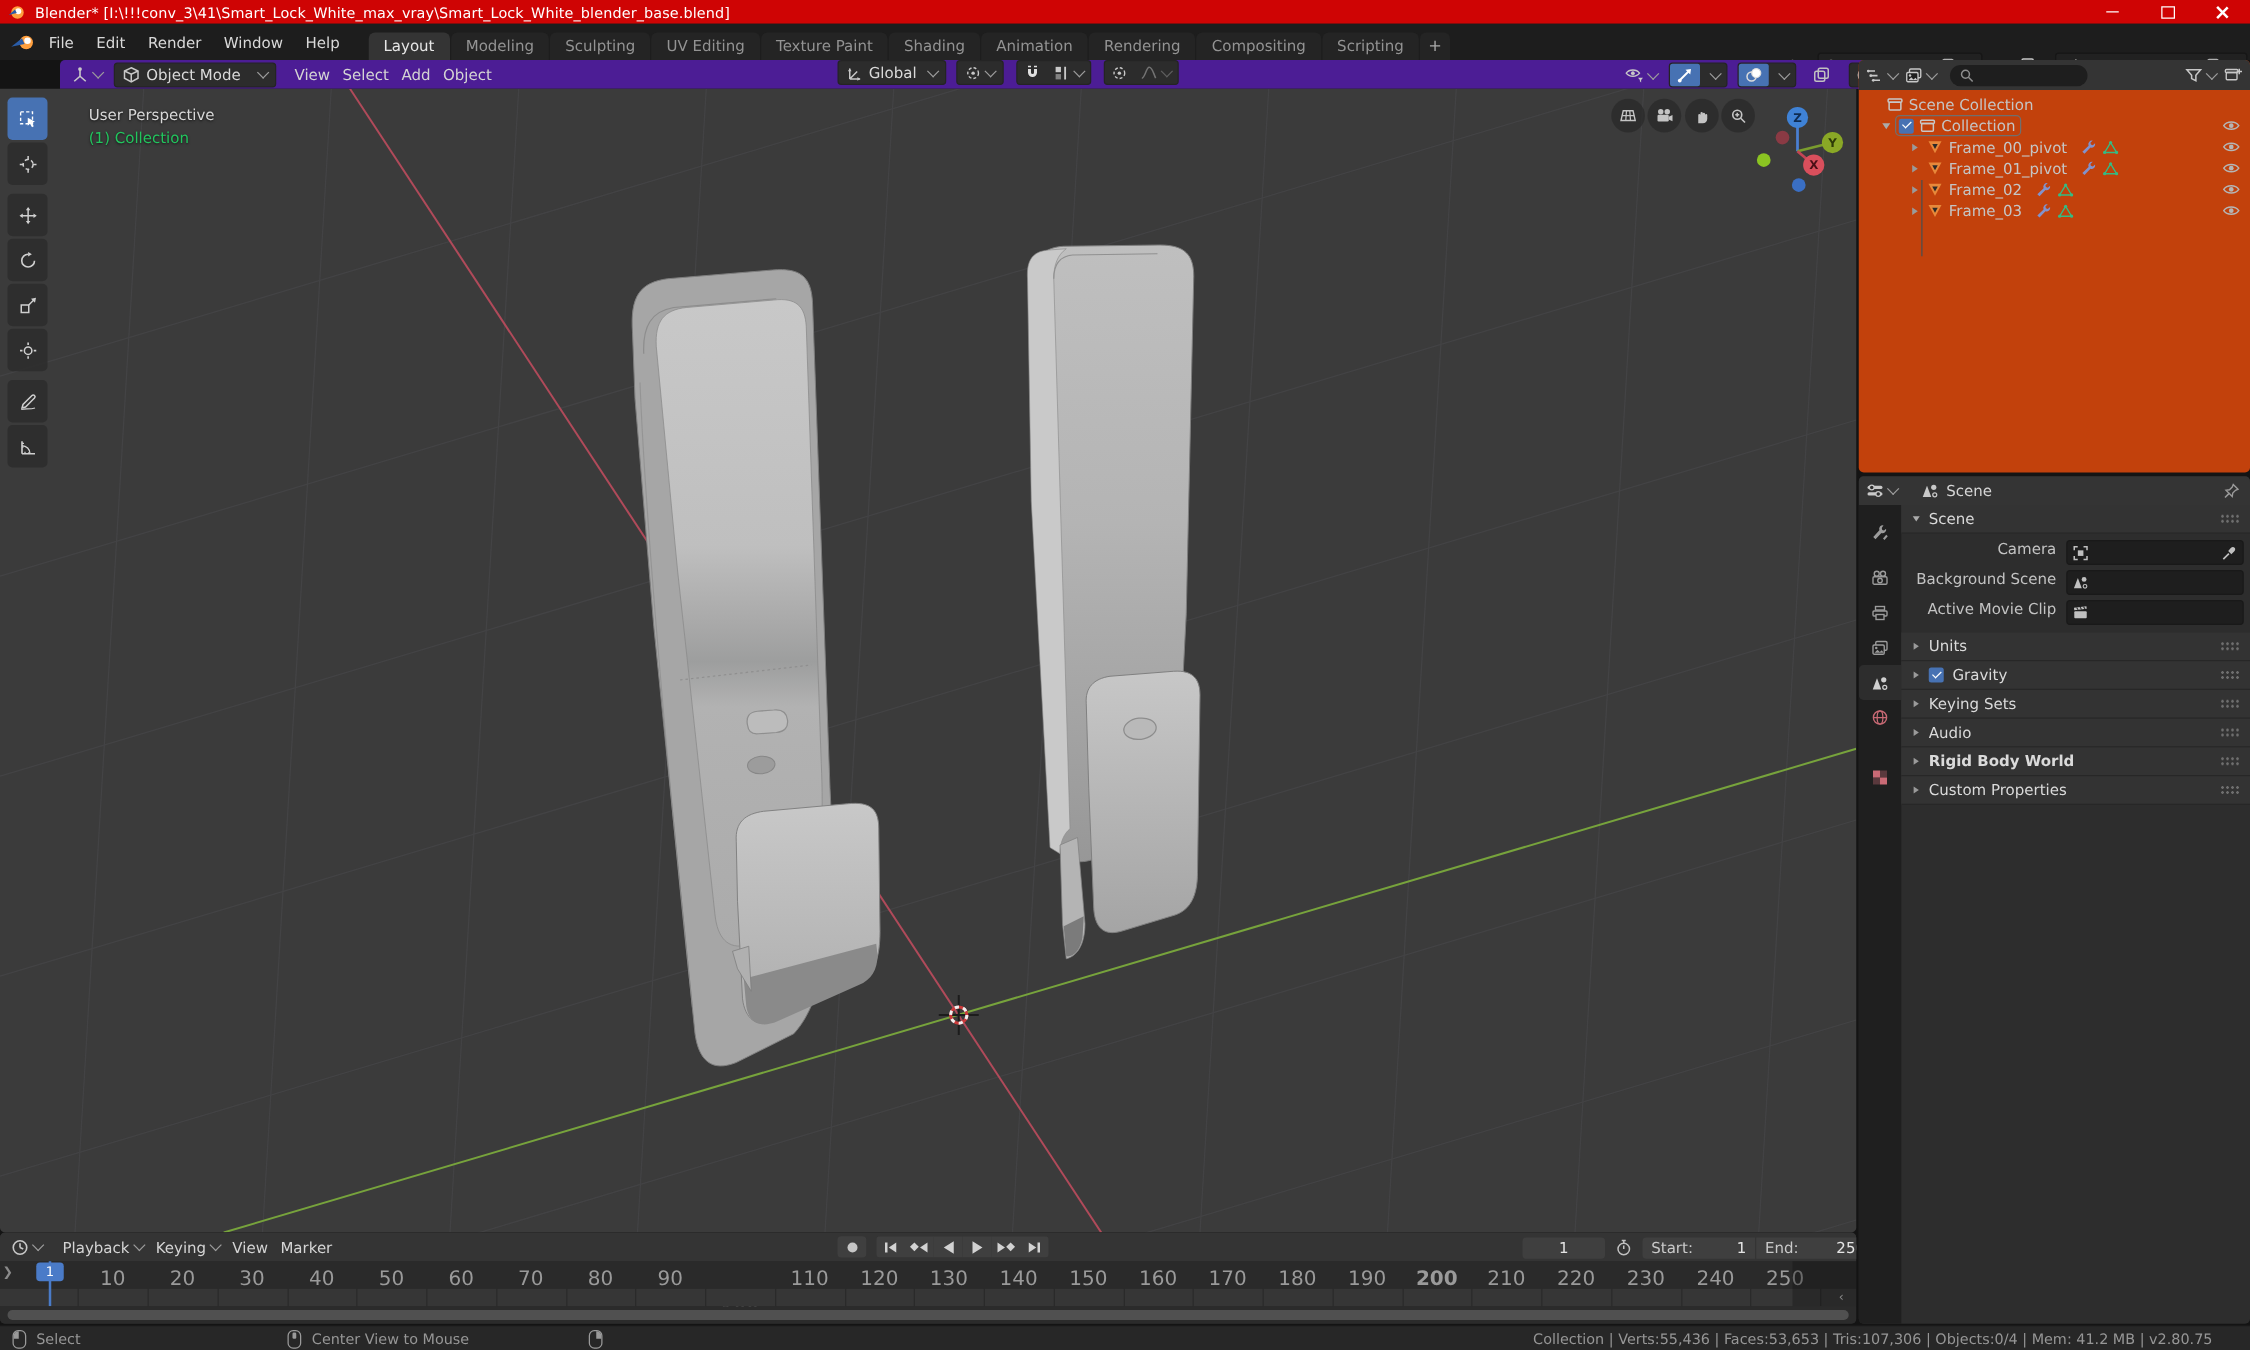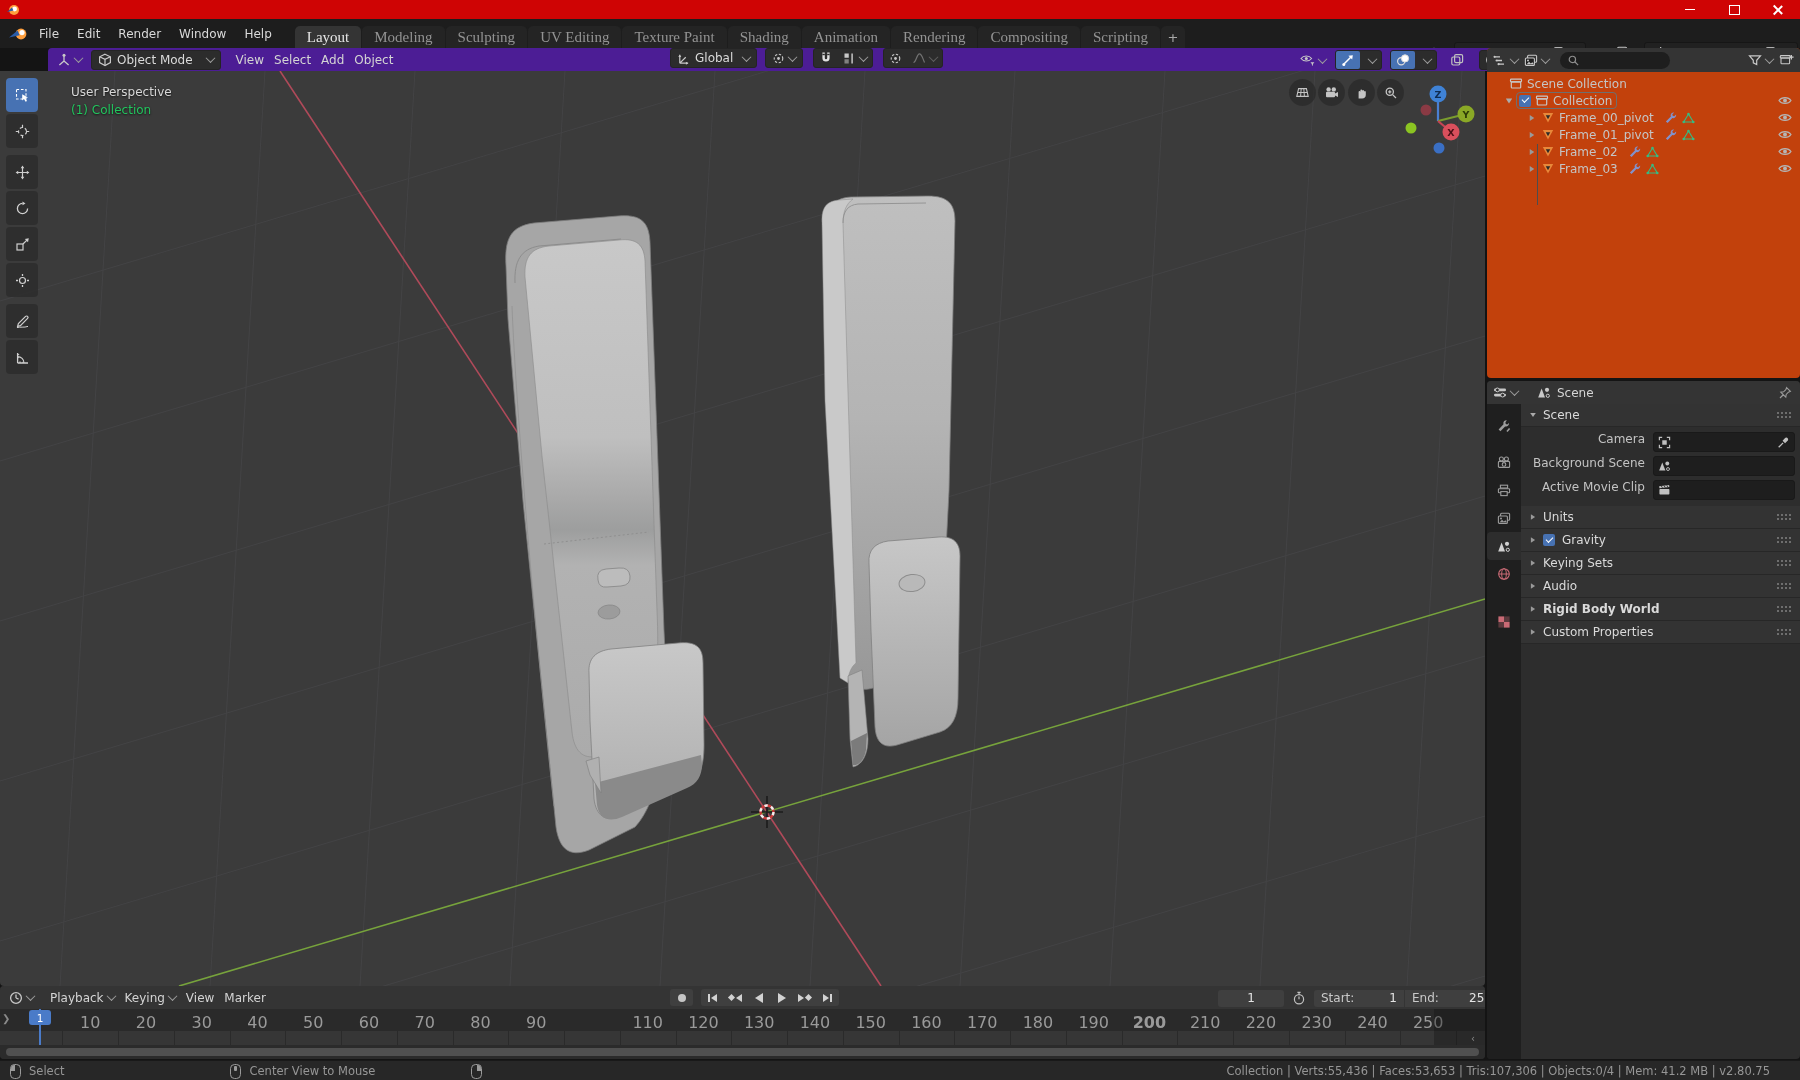--- a/index.html
+++ b/index.html
@@ -26,21 +26,21 @@
   .glyph-min{width:10px;height:1.6px;background:#fff;}
   .glyph-max{width:9px;height:8px;border:1.4px solid #fff;}
   .glyph-close{position:relative;width:10px;height:10px;}
   .glyph-close:before,.glyph-close:after{content:"";position:absolute;left:4.3px;top:-1px;width:1.5px;height:12px;background:#fff;}
   .glyph-close:before{transform:rotate(45deg);} .glyph-close:after{transform:rotate(-45deg);}
   
   #topbar{left:0;top:19px;width:1800px;height:29px;background:#1d1d1d;display:flex;align-items:center;}
   .menu-item{padding:4px 9px;color:#d9d9d9;border-radius:3px;}
   #ws-tabs{display:flex;align-items:flex-end;height:100%;margin-left:14px;}
   .ws-tab{height:22px;display:flex;align-items:center;padding:0 12px;margin-right:1px;
-          background:#242424;color:#939393;border-radius:5px 5px 0 0;font-size:15px;font-family:Liberation Serif, serif;}
+          background:#242424;color:#939393;border-radius:5px 5px 0 0;font-size:12px;}
   .ws-tab.active{background:#343434;color:#e6e6e6;}
   .ws-plus{height:22px;width:24px;display:flex;align-items:center;justify-content:center;
            background:#242424;color:#a8a8a8;border-radius:5px 5px 0 0;font-size:13px;}
   .id-field{height:19px;background:#212121;border:1px solid #161616;border-radius:3px;display:flex;align-items:center;
             color:#d2d2d2;padding:0 6px;}
   
   #vph{left:0;top:48px;width:1485px;height:23px;background:#4c1d95;border-radius:4px 4px 0 0;display:flex;align-items:center;margin-left:48px;}
   .hbtn{height:18px;display:flex;align-items:center;padding:0 5px;border-radius:3px;color:#d4d4d4;}
   .hdd{height:18px;display:flex;align-items:center;background:#2c2c2c;border:1px solid #242424;border-radius:3px;padding:0 6px;color:#dadada;}
   .hgroup{height:18px;display:flex;align-items:center;background:#2c2c2c;border:1px solid #242424;border-radius:3px;}
@@ -349,20 +349,21 @@
 </svg>
 
 <div id="app">
 
   <div id="titlebar" class="abs">
     <svg class="ic" width="14" height="14" style="margin-left:6px">
       <circle cx="8" cy="7" r="5" fill="#ff9f3e"></circle>
         <circle cx="8.6" cy="6" r="2.4" fill="#fff"></circle>
       <path d="M1,9 L6,4.6 L7.4,7.4 Z" fill="#2a5ca8"></path>
     </svg>
+    <span class="t-title">Blender* [I:\!!!conv_3\41\Smart_Lock_White_max_vray\Smart_Lock_White_blender_base.blend]</span>
     <div class="winbtns">
       <div class="winbtn">
           <span class="glyph-min"></span>
         </div>
       <div class="winbtn">
           <span class="glyph-max"></span>
         </div>
       <div class="winbtn">
           <span class="glyph-close"></span>
         </div>

